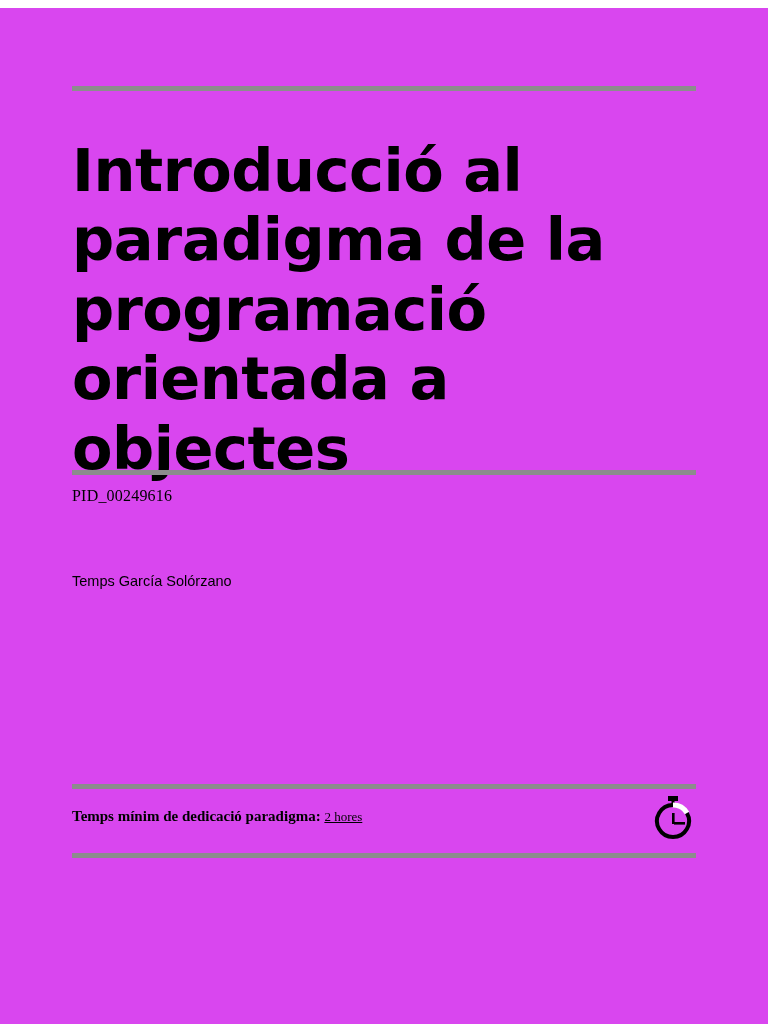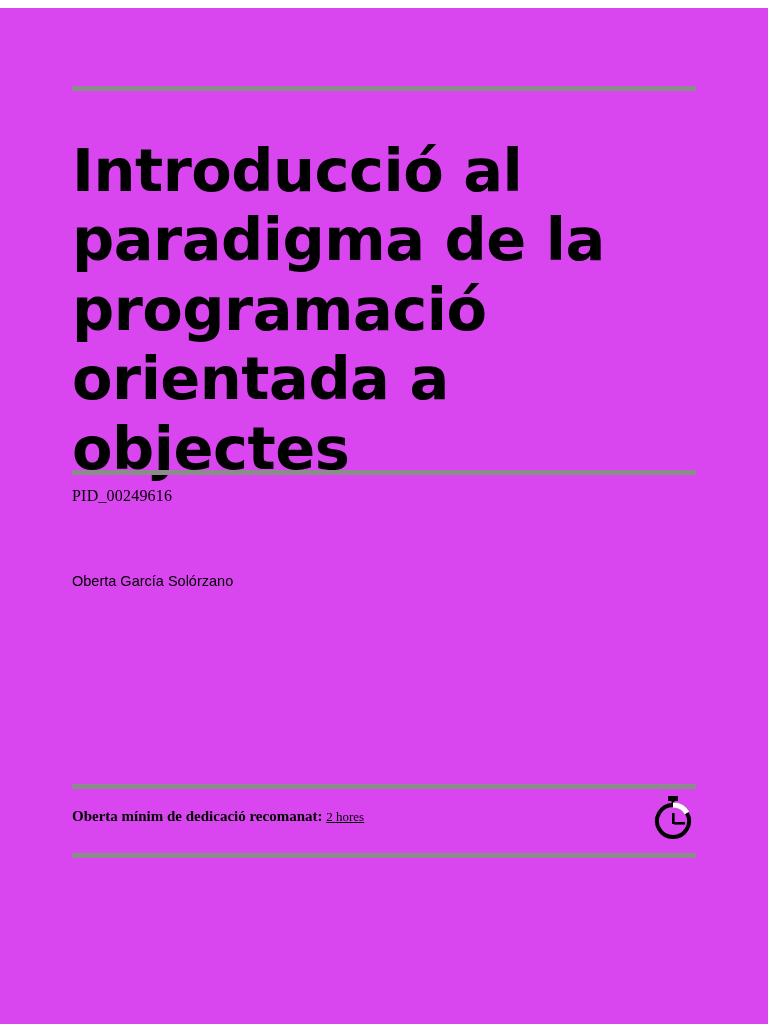--- a/index.html
+++ b/index.html
@@ -205,27 +205,27 @@
   <div class="content">
 
     <div class="rule rule-top"></div>
 
     <h1 class="title">Introducció al paradigma de la programació orientada a objectes</h1>
 
     <div class="rule rule-under-title"></div>
 
     <div class="pid">PID_00249616</div>
 
-    <div class="author">Oberta García Solórzano</div>
+    <div class="author">Temps García Solórzano</div>
 
     <div class="rule rule-above-time"></div>
 
     <div class="time-row">
       <div class="time-label">
-        <span>Oberta mínim de dedicació recomanat:</span>
+        <span>Temps mínim de dedicació paradigma:</span>
         <span class="time-value">2 hores</span>
       </div>
       <div class="stopwatch">
         <svg width="46" height="50" viewBox="0 0 46 50" xmlns="http://www.w3.org/2000/svg">
           <rect x="18" y="1" width="10" height="5" fill="#000000"></rect>
           <rect x="21.5" y="5" width="3" height="6" fill="#000000"></rect>
           <path d="M23 10 a16 16 0 1 0 0.01 0 z" fill="none" stroke="#000000" stroke-width="4"></path>
           <path d="M23 10 a16 16 0 0 1 14 8" fill="none" stroke="#ffffff" stroke-width="5"></path>
           <rect x="22" y="18" width="2.6" height="11" fill="#000000"></rect>
           <rect x="24" y="27" width="11" height="2.6" fill="#000000"></rect>

